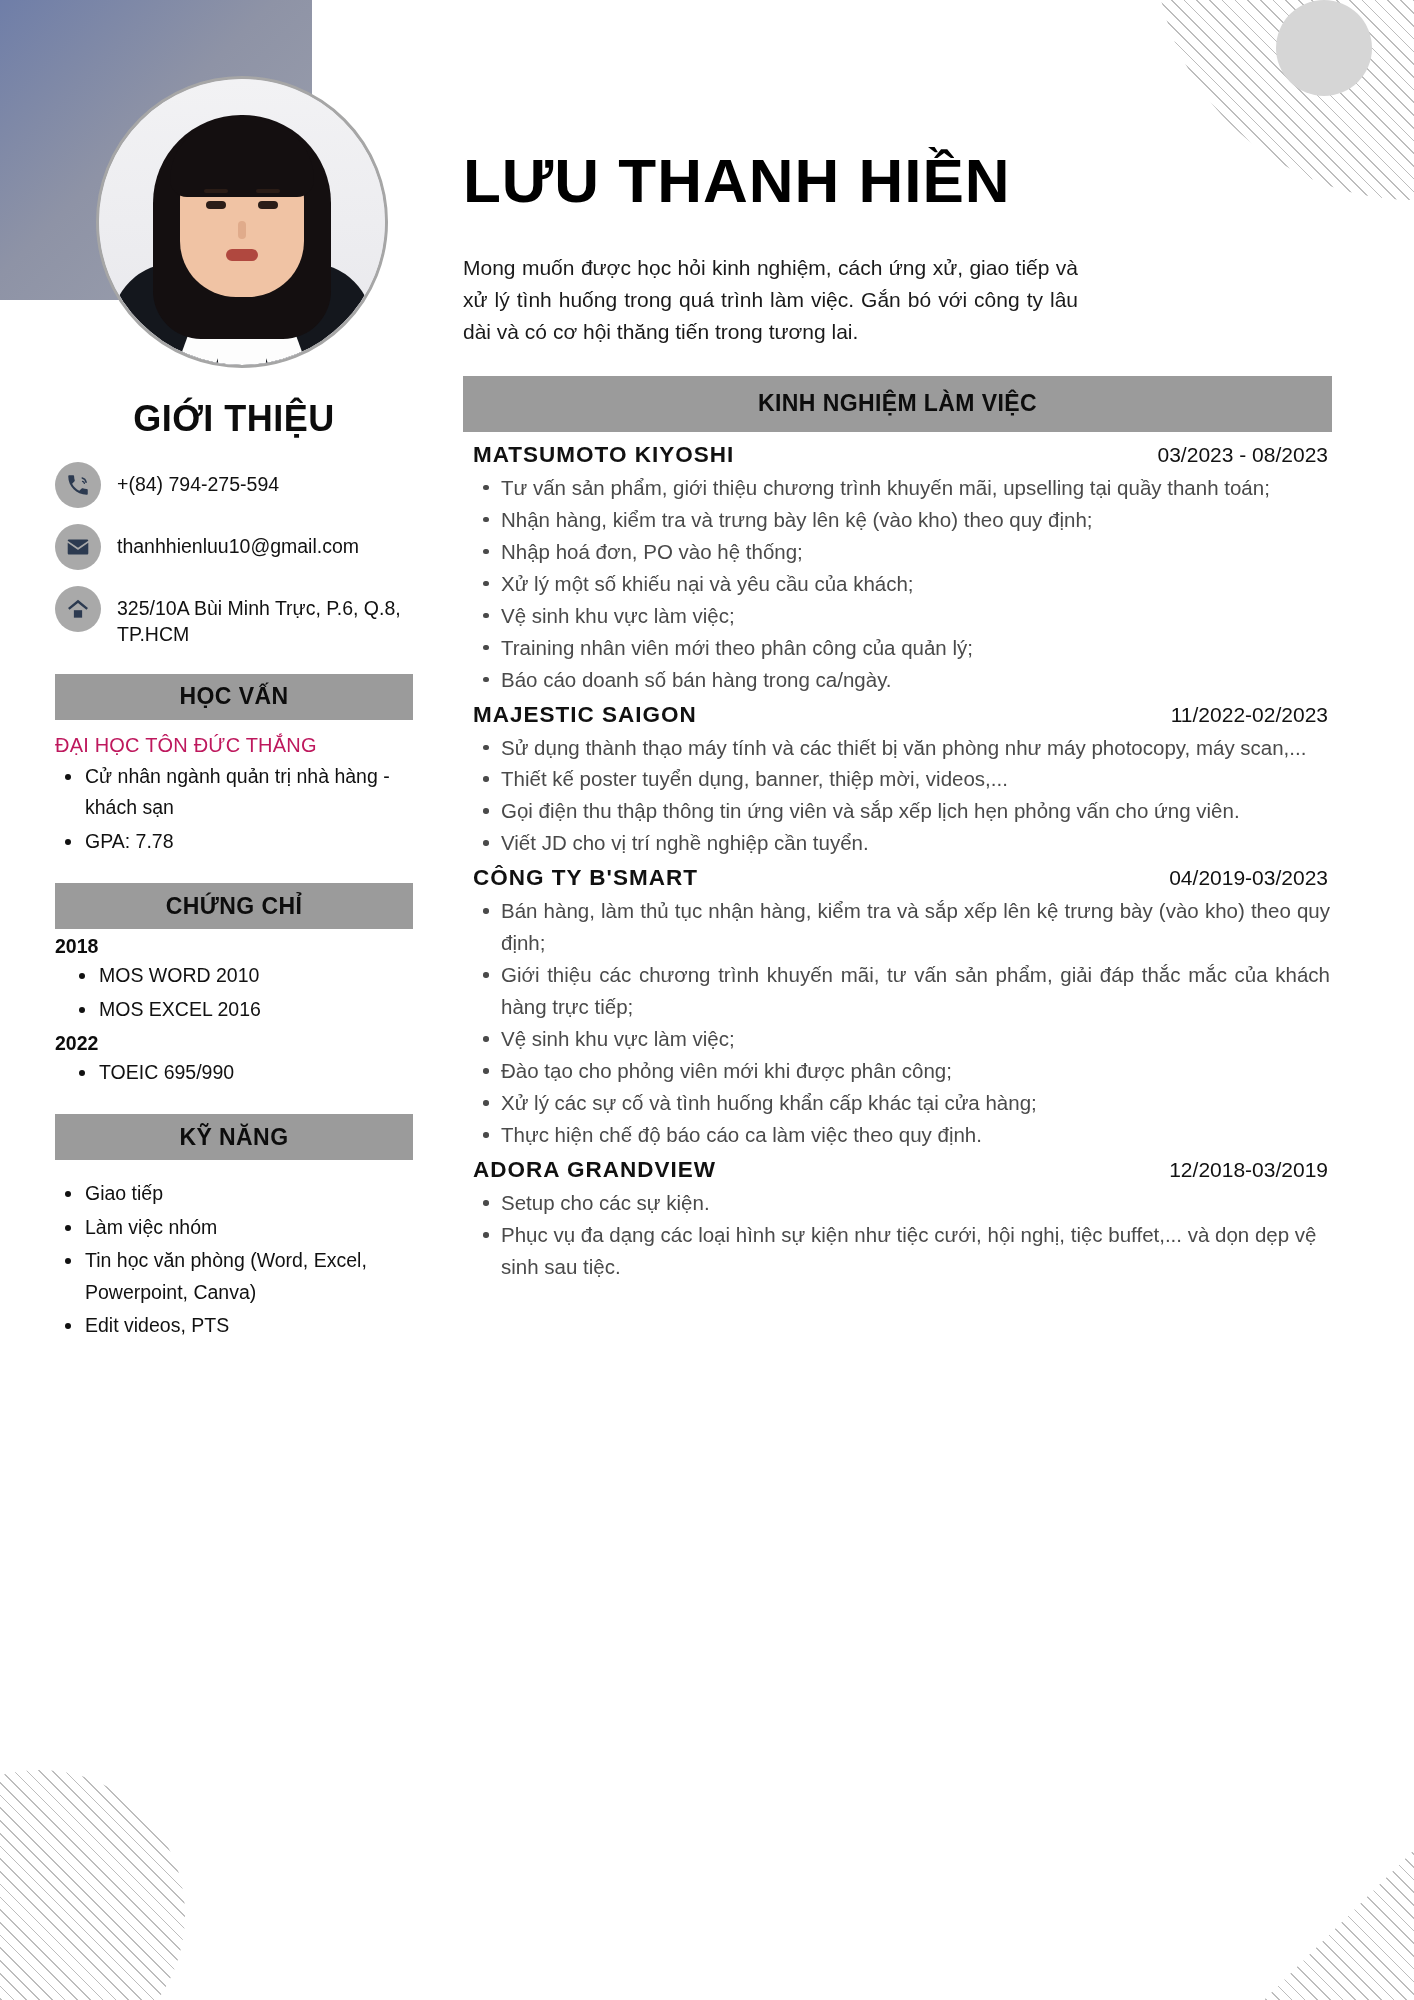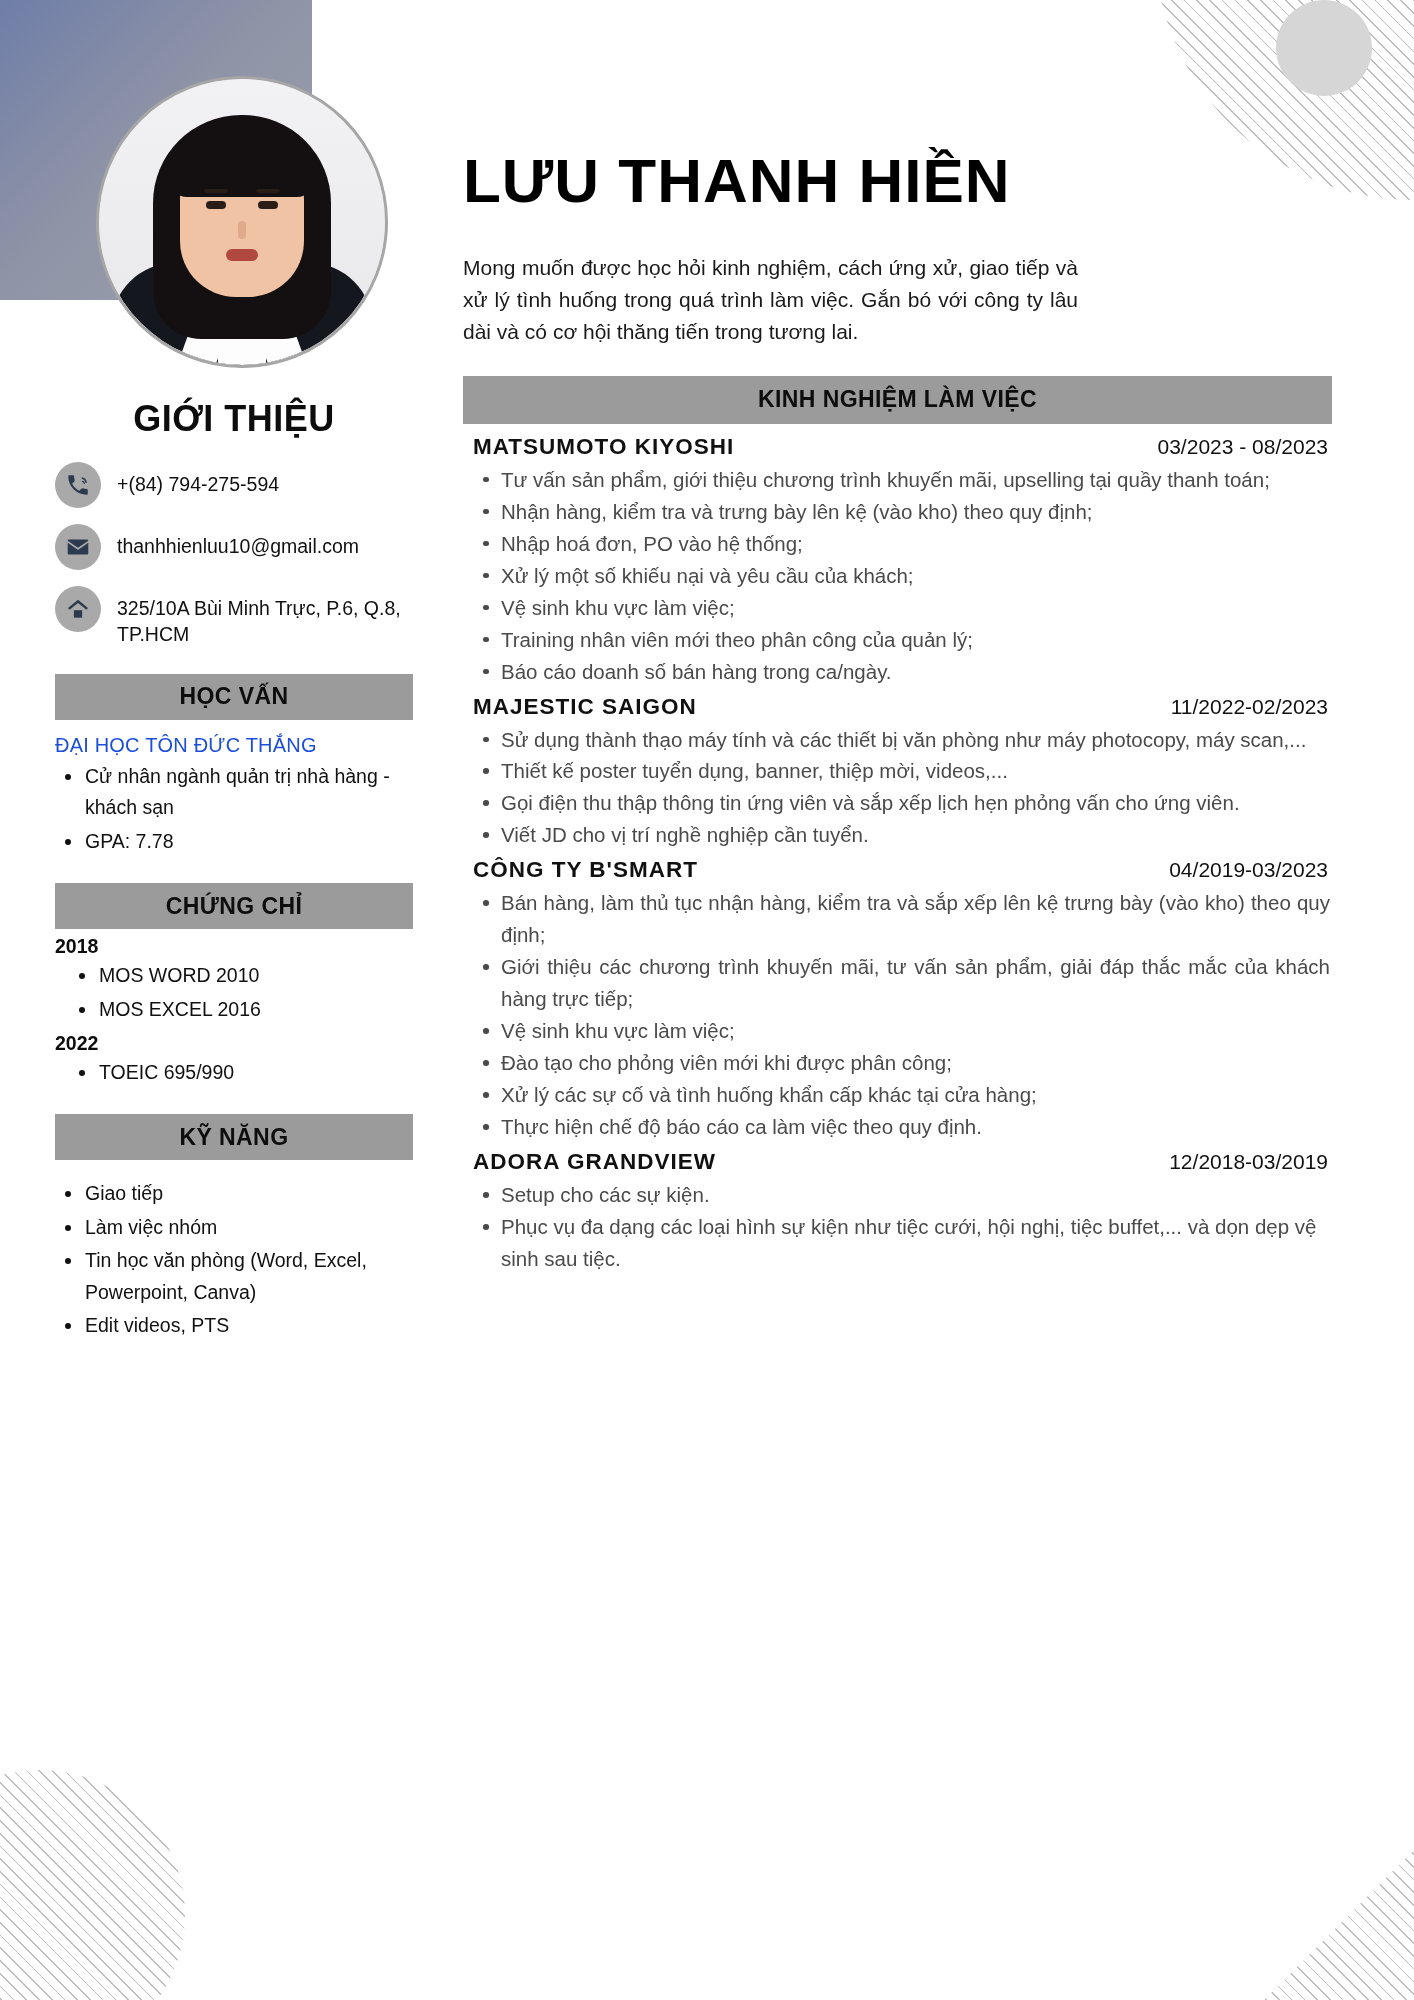--- a/index.html
+++ b/index.html
@@ -151,21 +151,21 @@
   }
   .sec-bar span {
     font-size: 23px;
     font-weight: bold;
     color: #0d0d0d;
     letter-spacing: 0.4px;
   }
 
   .edu-school {
     font-size: 20px;
-    color: #1d4ed8;
+    color: #be185d;
     margin: 14px 0 4px 0;
     letter-spacing: 0.2px;
   }
   ul.plain { list-style: none; }
   ul.plain li {
     position: relative;
     padding-left: 30px;
     font-size: 19.5px;
     line-height: 1.62;
     color: #111;
@@ -244,21 +244,21 @@
   }
   ul.job-bullets li::before {
     content: "";
     position: absolute;
     left: 20px; top: 13px;
     width: 5.5px; height: 5.5px;
     border-radius: 50%;
     background: #4a4a4a;
   }
   ul.job-bullets li:last-child { text-align: left; }
-  .sec-bar.exp { margin-top: 28px; margin-bottom: 10px; height: 48px; }
+  .sec-bar.exp { margin-top: 28px; margin-bottom: 10px; height: 56px; }
 </style>
 </head>
 <body>
 
 <div class="page">
 
   <div class="corner-gradient"></div>
   <div class="hatch-tr"></div>
   <div class="circle-tr"></div>
   <div class="hatch-bl"></div>

